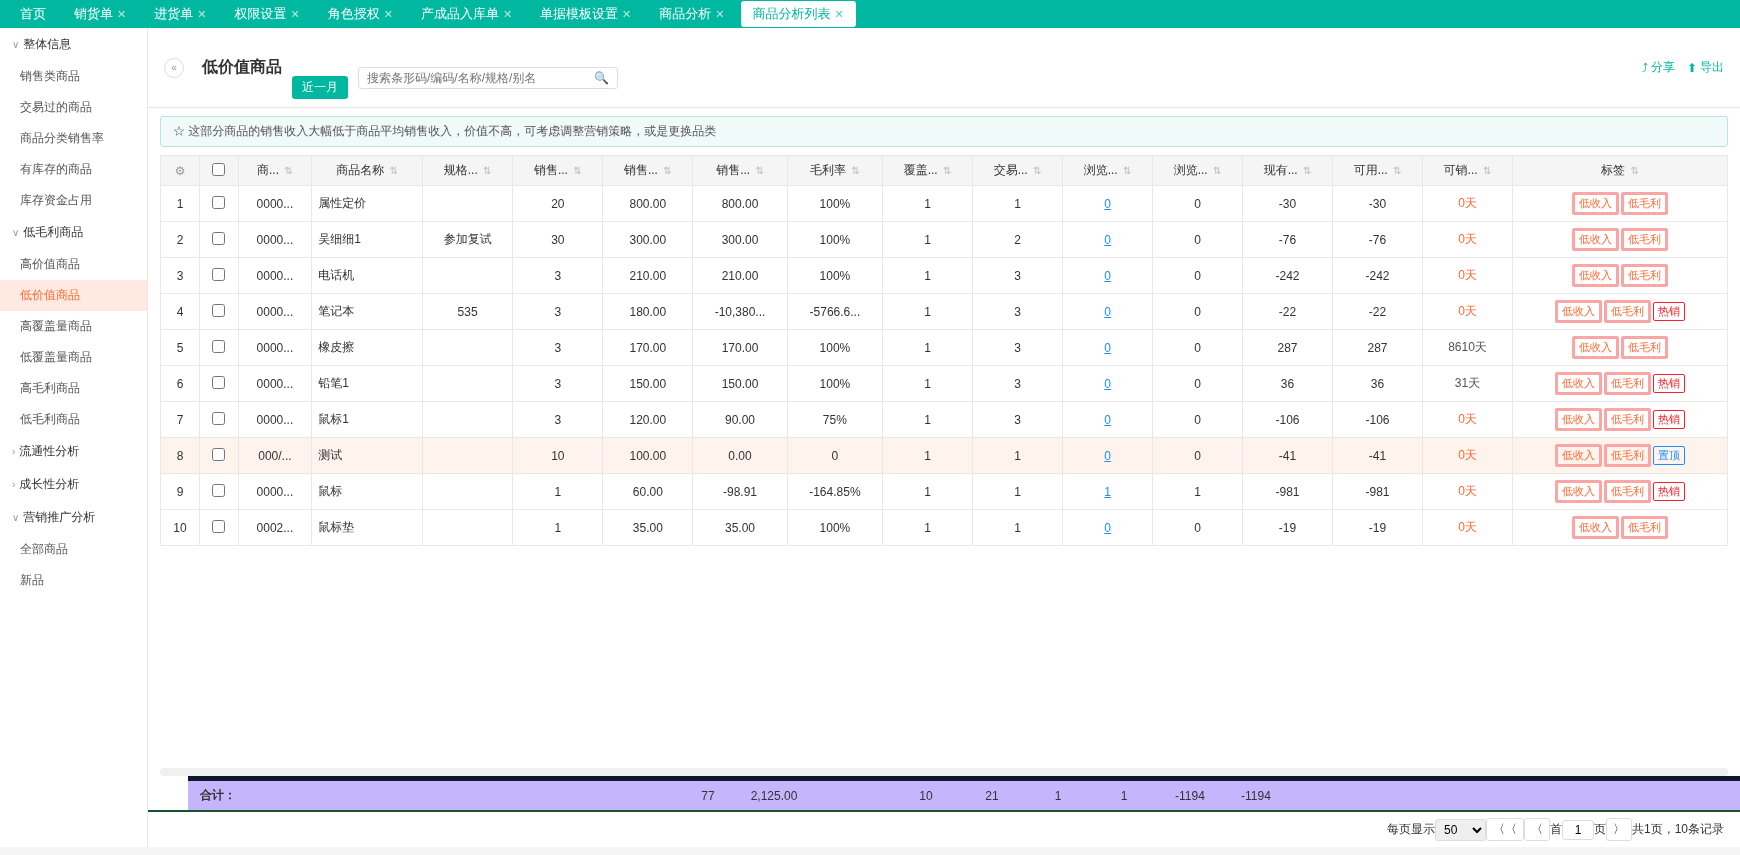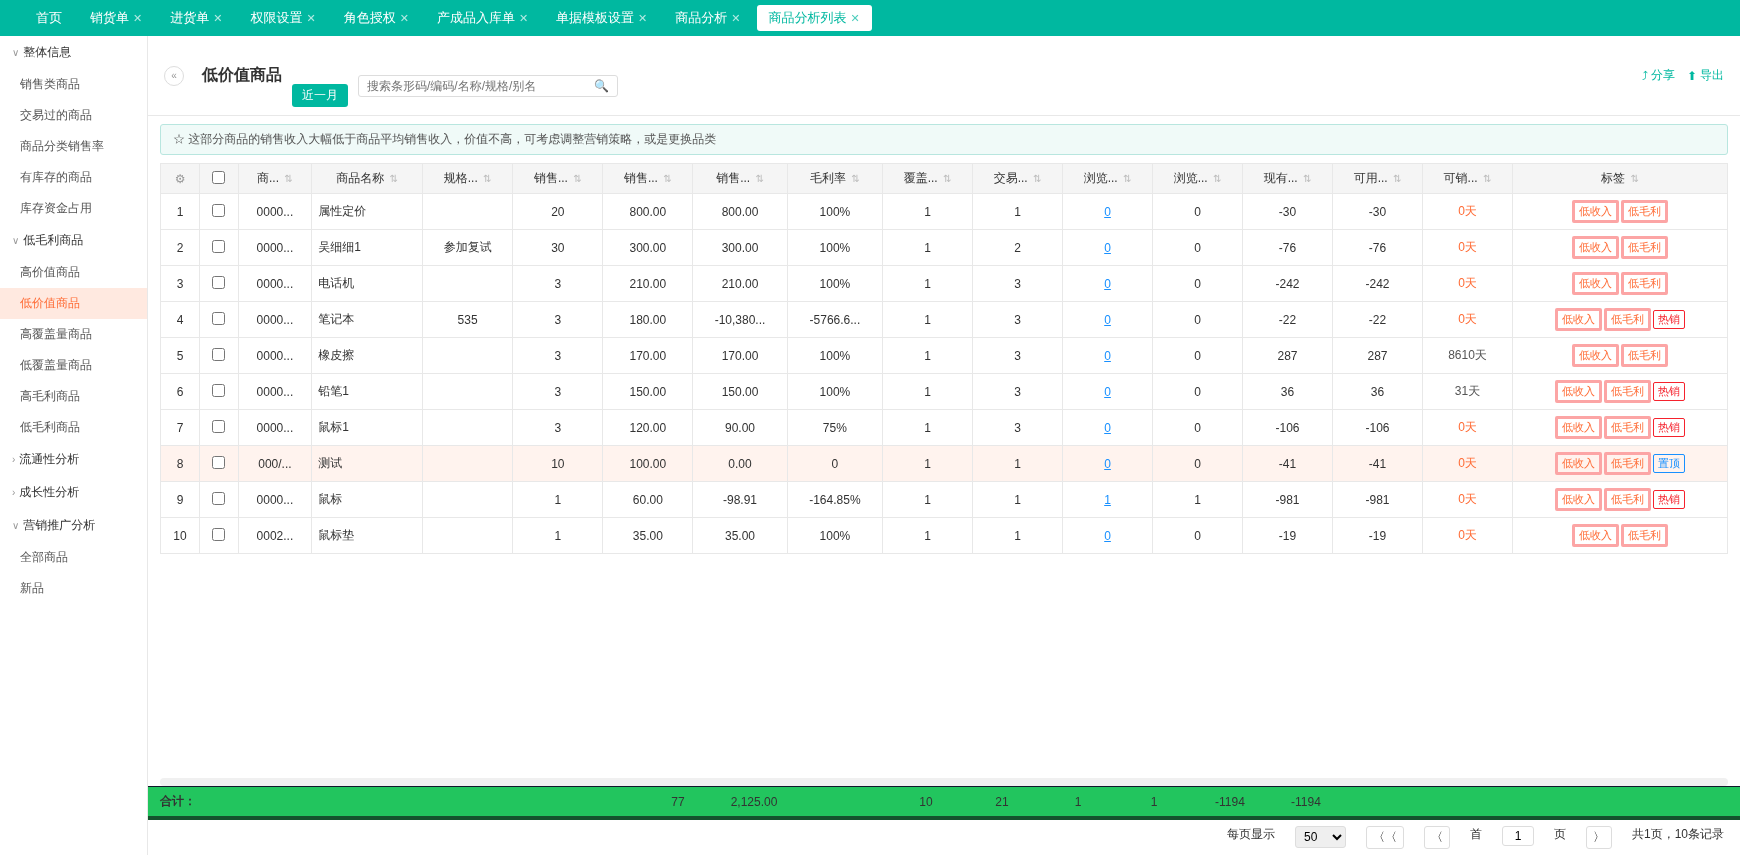--- a/index.html
+++ b/index.html
@@ -3,22 +3,22 @@
   <meta charset="utf-8">
   <style>
     * { box-sizing: border-box; margin: 0; padding: 0; }
     body { font-family: 'Microsoft YaHei', Arial, sans-serif; font-size: 12px; background: #f5f5f5; color: #333; }
 
     
     .top-nav {
       background: #00b8a0;
       display: flex;
       align-items: center;
-      height: 36px;
-      padding: 0 24px;
+      height: 28px;
+      padding: 0 8px;
       gap: 4px;
     }
     .top-nav .nav-item {
       color: #fff;
       padding: 4px 12px;
       cursor: pointer;
       white-space: nowrap;
       font-size: 13px;
       border-radius: 3px;
       display: flex;
@@ -181,47 +181,48 @@
       padding: 1px 4px;
       font-size: 11px;
       margin: 1px;
     }
     .tag-orange { color: #ff6b35; border: 3px solid #fca5a5; }
     .tag-red { color: #f5222d; border: 1px solid #f5222d; text-align: center; }
     .tag-blue { color: #1890ff; border: 1px solid #1890ff; }
 
     
     .table-footer {
-      border-top: 1px solid #0f172a;
+      border-top: 5px solid #0f172a;
       padding: 6px 12px;
-      background: #22c55e;
+      background: #c4b5fd;
       display: flex;
       align-items: center;
       font-size: 12px;
       flex-shrink: 0;
+      margin-left: 40px;
     }
     .table-footer .footer-label { color: #333; font-weight: bold; margin-right: 16px; }
     .footer-values {
       display: flex;
       gap: 0;
     }
     .footer-cell {
       text-align: center;
       padding: 0 6px;
       min-width: 60px;
     }
 
     
     .pagination-bar {
       display: flex;
-      align-items: flex-start;
+      align-items: center;
       justify-content: flex-end;
       padding: 6px 16px;
-      border-top: 4px solid #14532d;
-      gap: 20px;
+      border-top: 2px solid #14532d;
+      gap: 0;
       font-size: 12px;
       flex-shrink: 0;
     }
     .pagination-bar .page-size-select {
       border: 1px solid #ddd;
       border-radius: 3px;
       padding: 2px 4px;
       font-size: 12px;
     }
     .page-btn {
@@ -591,21 +592,21 @@
       <td><span class="tag tag-orange">低收入</span><span class="tag tag-orange">低毛利</span></td>
     </tr>
           </tbody>
       </table>
     </div>
 
     <div class="scrollbar-area"></div>
 
     <div class="table-footer">
       <span class="footer-label">合计：</span>
-      <div class="footer-values" style="display:flex;gap:16px;align-items:center;">
+      <div class="footer-values" style="display:flex;gap:6px;align-items:center;">
         <span style="min-width:420px;display:inline-block;"></span>
         <span class="footer-cell">77</span>
         <span class="footer-cell">2,125.00</span>
         <span class="footer-cell" style="min-width:80px;"></span>
         <span class="footer-cell">10</span>
         <span class="footer-cell">21</span>
         <span class="footer-cell">1</span>
         <span class="footer-cell">1</span>
         <span class="footer-cell">-1194</span>
         <span class="footer-cell">-1194</span>

